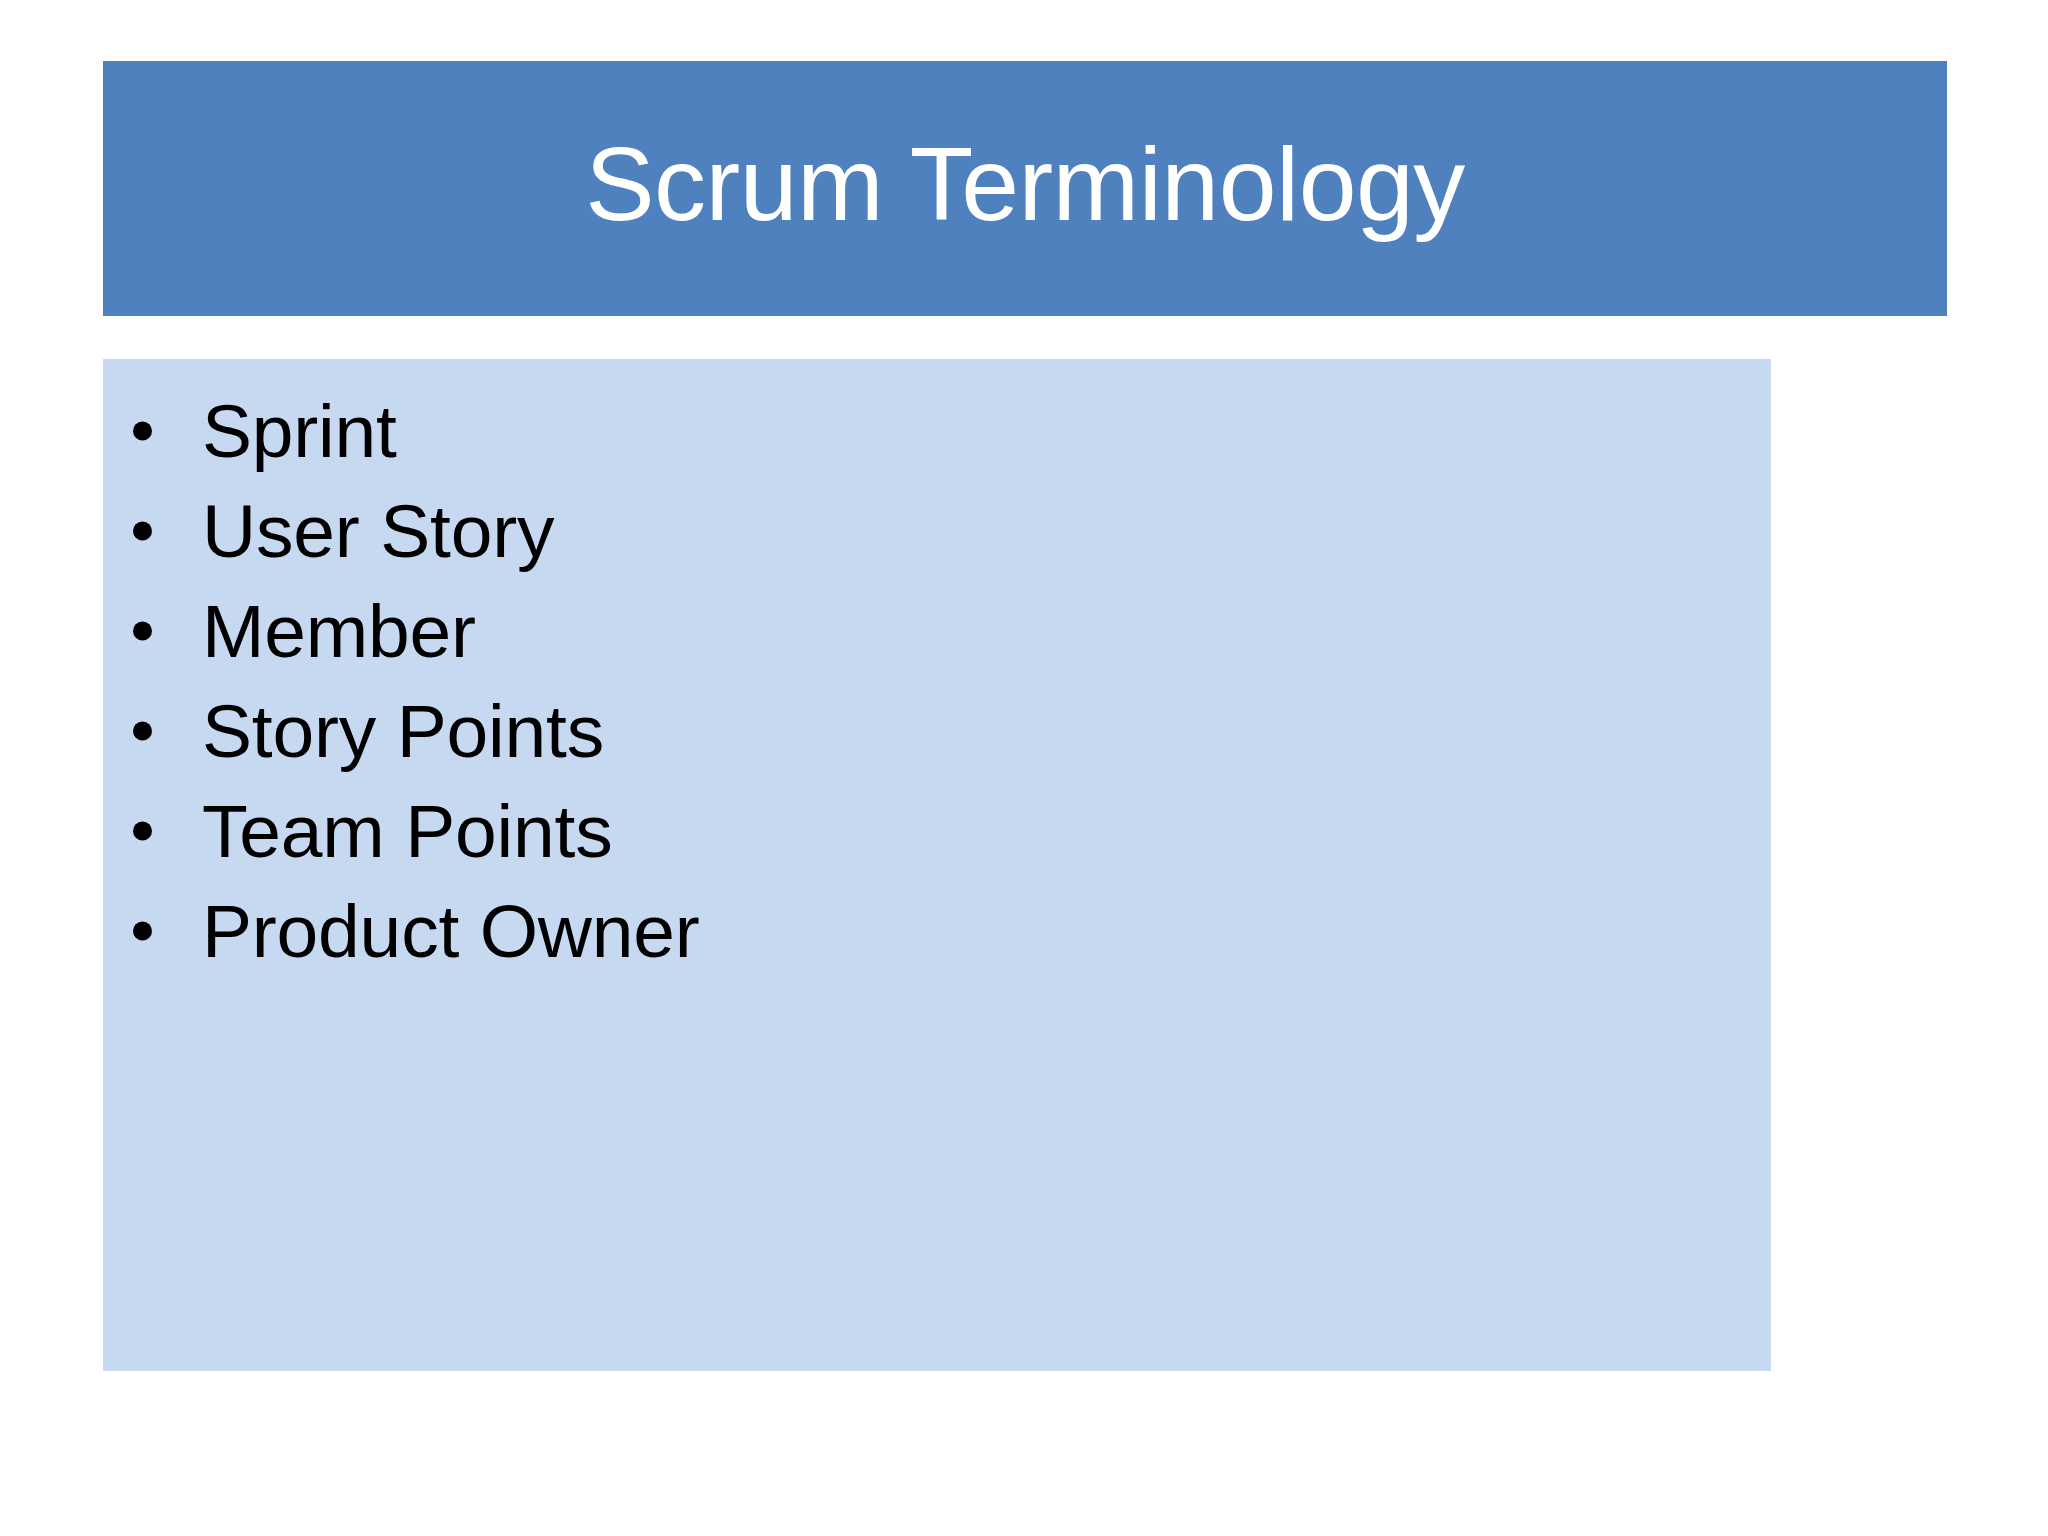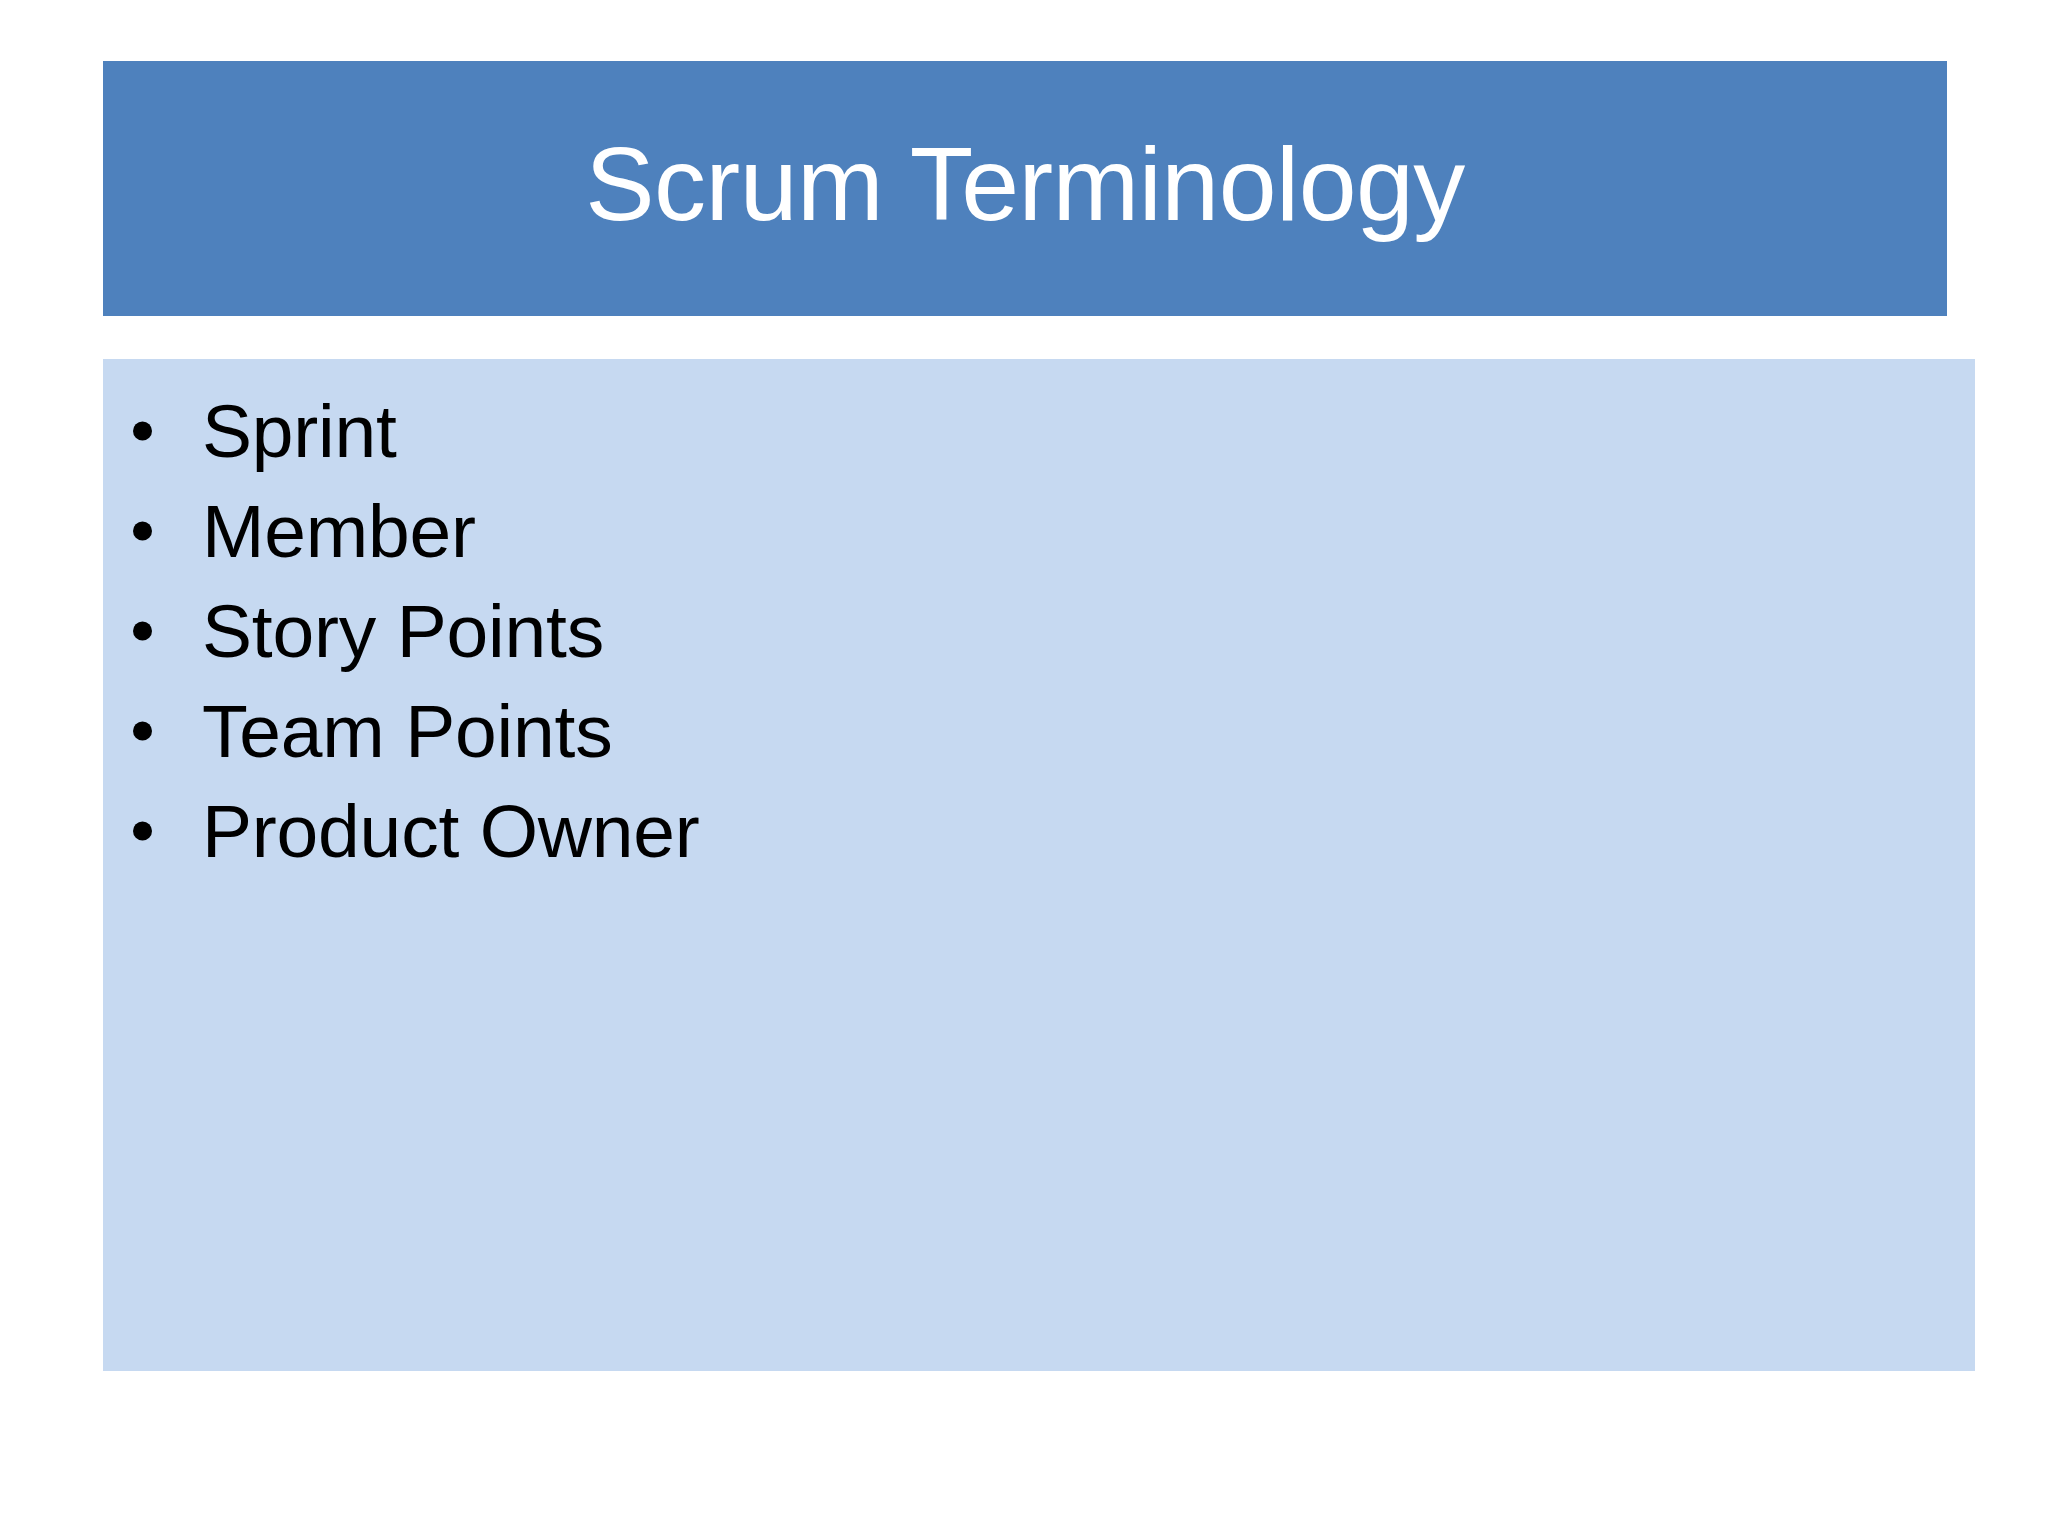--- a/index.html
+++ b/index.html
@@ -47,21 +47,21 @@
     white-space: nowrap;
     text-align: center;
     padding-bottom: 8px;
   }
 
   
   .body-panel {
     position: absolute;
     left: 103px;
     top: 359px;
-    width: 1872px;
+    width: 1668px;
     height: 1012px;
     background: #c6d9f1;
     box-sizing: border-box;
     padding: 22px 0 0 0;
   }
 
   .bullet-list {
     list-style: none;
     margin: 0;
     padding: 0;
@@ -107,20 +107,24 @@
   </div>
 
   <div class="body-panel">
     <ul class="bullet-list">
 
       <li class="bullet-item">
         <span class="bullet-marker"></span>
         <span class="bullet-label">Sprint</span>
       </li>
 
+      <li class="bullet-item">
+        <span class="bullet-marker"></span>
+        <span class="bullet-label">User Story</span>
+      </li>
 
       <li class="bullet-item">
         <span class="bullet-marker"></span>
         <span class="bullet-label">Member</span>
       </li>
 
       <li class="bullet-item">
         <span class="bullet-marker"></span>
         <span class="bullet-label">Story Points</span>
       </li>

